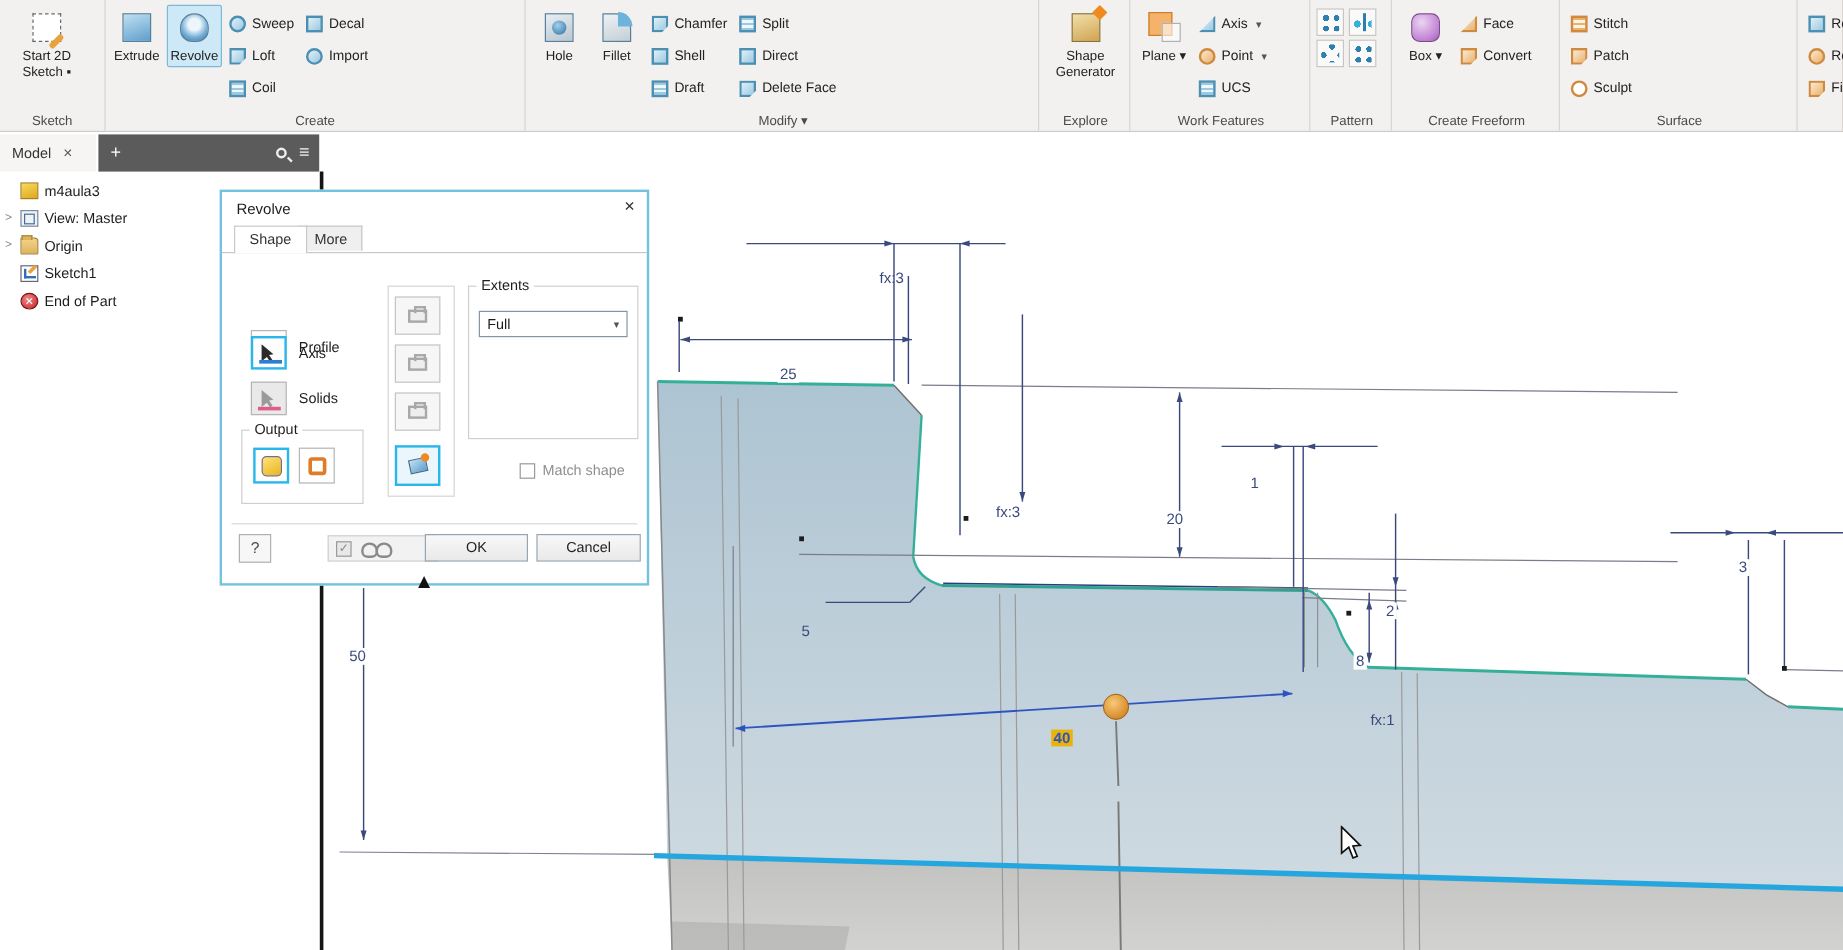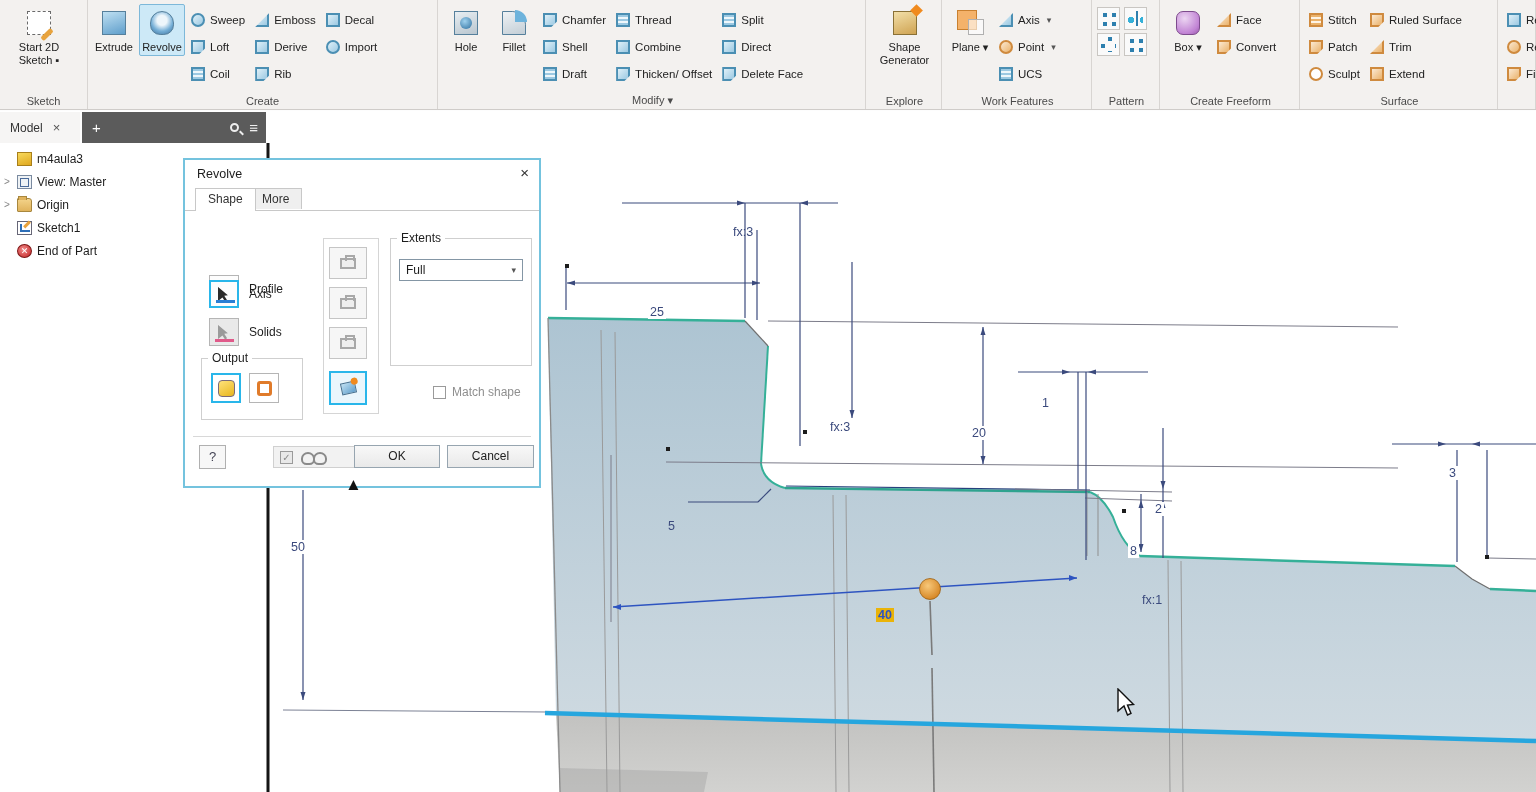--- a/index.html
+++ b/index.html
@@ -293,34 +293,20 @@
               <span class="micon b cut"></span>
               <span>Loft</span>
             </div>
             <div class="mini">
               <span class="micon b bar"></span>
               <span>Coil</span>
             </div>
           </div>
           <div class="col">
             <div class="mini">
-              <span class="micon b tri"></span>
-              <span>Emboss</span>
-            </div>
-            <div class="mini">
-              <span class="micon b"></span>
-              <span>Derive</span>
-            </div>
-            <div class="mini">
-              <span class="micon b cut"></span>
-              <span>Rib</span>
-            </div>
-          </div>
-          <div class="col">
-            <div class="mini">
               <span class="micon b"></span>
               <span>Decal</span>
             </div>
             <div class="mini">
               <span class="micon b round"></span>
               <span>Import</span>
             </div>
           </div>
         </div>
         <div class="panel-label">Create</div>
@@ -351,34 +337,20 @@
               <span>Shell</span>
             </div>
             <div class="mini">
               <span class="micon b bar"></span>
               <span>Draft</span>
             </div>
           </div>
           <div class="col">
             <div class="mini">
               <span class="micon b bar"></span>
-              <span>Thread</span>
-            </div>
-            <div class="mini">
-              <span class="micon b"></span>
-              <span>Combine</span>
-            </div>
-            <div class="mini">
-              <span class="micon b cut"></span>
-              <span>Thicken/ Offset</span>
-            </div>
-          </div>
-          <div class="col">
-            <div class="mini">
-              <span class="micon b bar"></span>
               <span>Split</span>
             </div>
             <div class="mini">
               <span class="micon b"></span>
               <span>Direct</span>
             </div>
             <div class="mini">
               <span class="micon b cut"></span>
               <span>Delete Face</span>
             </div>
@@ -471,34 +443,20 @@
               <span class="micon o obar"></span>
               <span>Stitch</span>
             </div>
             <div class="mini">
               <span class="micon o cut"></span>
               <span>Patch</span>
             </div>
             <div class="mini">
               <span class="micon o ring"></span>
               <span>Sculpt</span>
-            </div>
-          </div>
-          <div class="col">
-            <div class="mini">
-              <span class="micon o cut"></span>
-              <span>Ruled Surface</span>
-            </div>
-            <div class="mini">
-              <span class="micon o tri"></span>
-              <span>Trim</span>
-            </div>
-            <div class="mini">
-              <span class="micon o"></span>
-              <span>Extend</span>
             </div>
           </div>
         </div>
         <div class="panel-label">Surface</div>
       </div>
       <div class="panel" style="left: 1500px; width: 36px;">
         <div class="panel-body">
           <div class="col">
             <div class="mini">
               <span class="micon b"></span>

